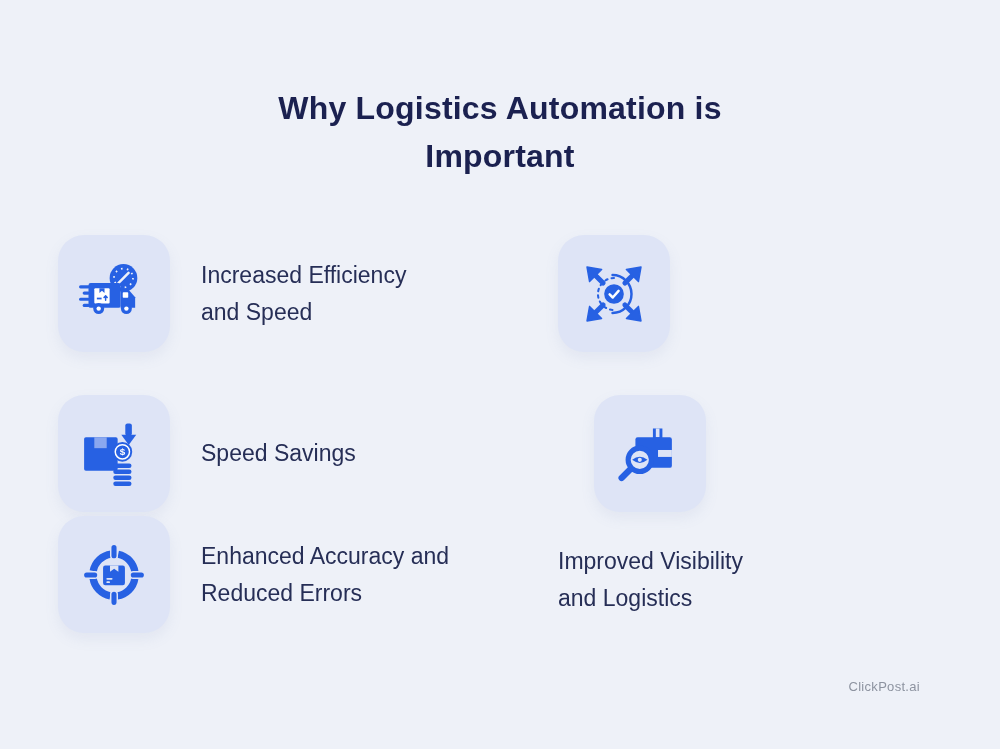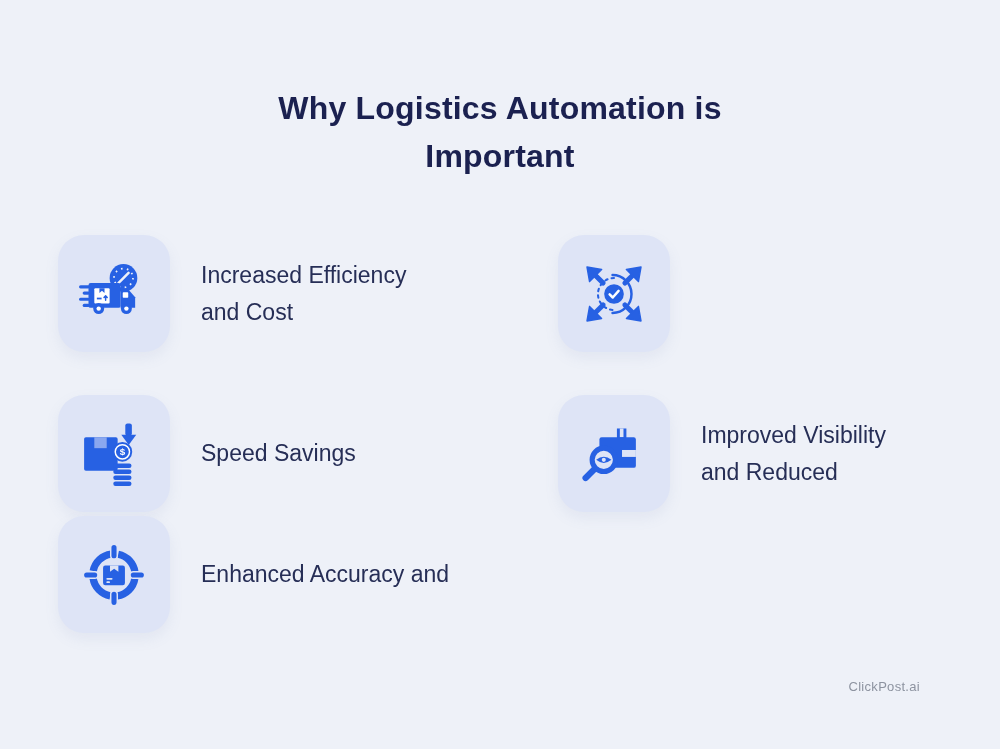--- a/index.html
+++ b/index.html
@@ -30,21 +30,21 @@
   }
   .title span{display:block;}
   .item{
     position:absolute;
     display:flex;align-items:center;gap:31px;
     height:117px;
   }
   .item-1{left:58px;top:235px;}
   .item-2{left:558px;top:235px;}
   .item-3{left:58px;top:395px;}
-  .item-4{left:558px;top:395px;}
+  .item-4{left:558px;top:395px;flex-direction:column;}
   .item-5{left:58px;top:516px;}
   .icon-card{
     width:112px;height:117px;
     background:var(--card-bg);
     border-radius:26px;
     display:flex;align-items:center;justify-content:center;
     flex-shrink:0;
     box-shadow:0 6px 14px rgba(120,140,190,0.10);
   }
   .icon-card svg{width:70px;height:70px;color:var(--icon-blue);}
@@ -97,21 +97,21 @@
         <rect x="60" y="45.5" width="7.5" height="7.5" rx="1" fill="#ffffff"></rect>
 
         <circle cx="27" cy="68" r="7.5" fill="currentColor"></circle>
         <circle cx="27" cy="68" r="3" fill="#ffffff"></circle>
         <circle cx="65" cy="68" r="7.5" fill="currentColor"></circle>
         <circle cx="65" cy="68" r="3" fill="#ffffff"></circle>
       </svg>
     </div>
     <div class="label">
       <span>Increased Efficiency</span>
-      <span>and Cost</span>
+      <span>and Speed</span>
     </div>
   </div>
 
   <div class="item item-2">
     <div class="icon-card">
       <svg viewBox="0 0 96 96">
         <g fill="currentColor" stroke="currentColor">
           <g>
             <line x1="33" y1="33" x2="23" y2="23" stroke-width="7" stroke-linecap="round"></line>
             <polygon points="11,11 31,14.5 14.5,31" stroke-width="2" stroke-linejoin="round"></polygon>
@@ -174,21 +174,21 @@
         <rect x="59" y="42.5" width="19" height="9.5" fill="#dee4f6"></rect>
 
         <line x1="21" y1="69" x2="9" y2="81" stroke="currentColor" stroke-width="8.5" stroke-linecap="round"></line>
         <circle cx="34" cy="56" r="16" fill="#dee4f6" stroke="currentColor" stroke-width="7"></circle>
         <path d="M23.5 56 Q34 47.5 44.5 56 Q34 64.5 23.5 56 Z" fill="currentColor"></path>
         <circle cx="34" cy="56" r="2.8" fill="#dee4f6"></circle>
       </svg>
     </div>
     <div class="label">
       <span>Improved Visibility</span>
-      <span>and Reduced</span>
+      <span>and Logistics</span>
     </div>
   </div>
 
   <div class="item item-5">
     <div class="icon-card">
       <svg viewBox="0 0 96 96">
 
         <circle cx="48" cy="48" r="29" fill="none" stroke="currentColor" stroke-width="10" stroke-dasharray="35.5 10.05" stroke-dashoffset="40.5"></circle>
 
         <rect x="43.5" y="6" width="9" height="20" rx="4.5" fill="currentColor" stroke="#dee4f6" stroke-width="2"></rect>
@@ -197,18 +197,19 @@
         <rect x="70" y="43.5" width="20" height="9" rx="4.5" fill="currentColor" stroke="#dee4f6" stroke-width="2"></rect>
 
         <rect x="33" y="35" width="30" height="27" rx="3" fill="currentColor"></rect>
         <polygon points="42.5,35 54,35 54,43.5 48.2,39.5 42.5,43.5" fill="#dee4f6"></polygon>
         <rect x="37.5" y="52" width="8.5" height="2.6" rx="1.3" fill="#dee4f6"></rect>
         <rect x="37.5" y="56.5" width="5" height="2.6" rx="1.3" fill="#dee4f6"></rect>
       </svg>
     </div>
     <div class="label">
       <span>Enhanced Accuracy and</span>
+      <span>Reduced Errors</span>
     </div>
   </div>
 
   <div class="watermark">ClickPost.ai</div>
 
 </div>
 
 </body></html>

